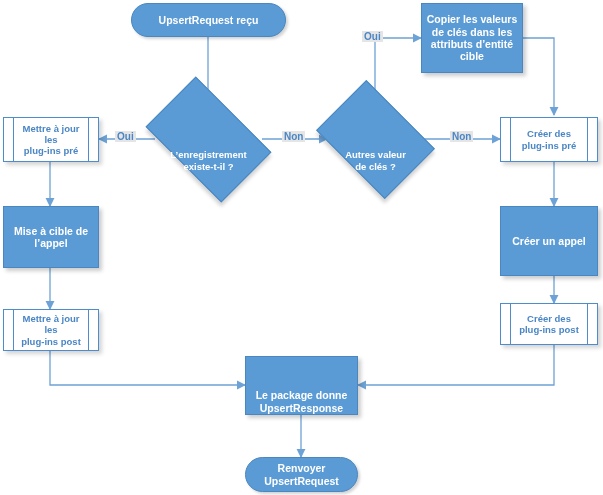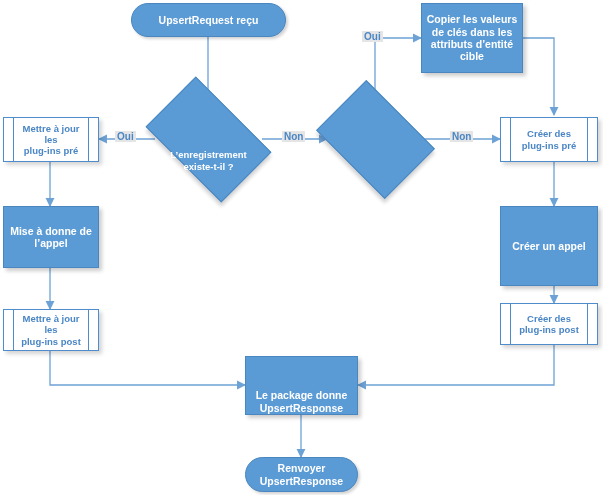--- a/index.html
+++ b/index.html
@@ -173,42 +173,44 @@
   </div>
 
   <div class="node n-decision" style="left:155px; top:104px; width:107px; height:71px;">
     <span class="dia"></span>
     <span class="txt">L’enregistrement
 existe-t-il ?</span>
   </div>
 
   <div class="node n-decision" style="left:327px; top:104px; width:97px; height:71px;">
     <span class="dia"></span>
+    <span class="txt">Autres valeur
+de clés ?</span>
   </div>
 
   <div class="node n-predef" style="left:3px; top:117px; width:96px; height:45px;">
     <span class="bar l"></span>
     <span class="bar r"></span>
     <span class="txt">Mettre à jour les
 plug-ins pré</span>
   </div>
 
   <div class="node n-predef" style="left:500px; top:117px; width:98px; height:45px;">
     <span class="bar l"></span>
     <span class="bar r"></span>
     <span class="txt">Créer des
 plug-ins pré</span>
   </div>
 
   <div class="node n-process" style="left:3px; top:206px; width:96px; height:62px;">
-    <span class="txt">Mise à donne de
+    <span class="txt">Mise à cible de
 l’appel</span>
   </div>
 
-  <div class="node n-process" style="left:500px; top:206px; width:98px; height:80px;">
+  <div class="node n-process" style="left:500px; top:206px; width:98px; height:70px;">
     <span class="txt">Créer un appel</span>
   </div>
 
   <div class="node n-predef" style="left:3px; top:309px; width:96px; height:42px;">
     <span class="bar l"></span>
     <span class="bar r"></span>
     <span class="txt">Mettre à jour les
 plug-ins post</span>
   </div>
 
@@ -219,21 +221,21 @@
 plug-ins post</span>
   </div>
 
   <div class="node n-process" style="left:245px; top:356px; width:113px; height:59px;align-items:flex-end;">
     <span class="txt">Le package donne
 UpsertResponse</span>
   </div>
 
   <div class="node n-terminator" style="left:245px; top:457px; width:113px; height:35px;">
     <span class="txt">Renvoyer
-UpsertResponse</span>
+UpsertRequest</span>
   </div>
 
   <span class="elabel" style="left:115px; top:131px;">Oui</span>
 
   <span class="elabel" style="left:282px; top:131px;">Non</span>
 
   <span class="elabel" style="left:362px; top:31px;">Oui</span>
 
   <span class="elabel" style="left:450px; top:131px;">Non</span>
 

